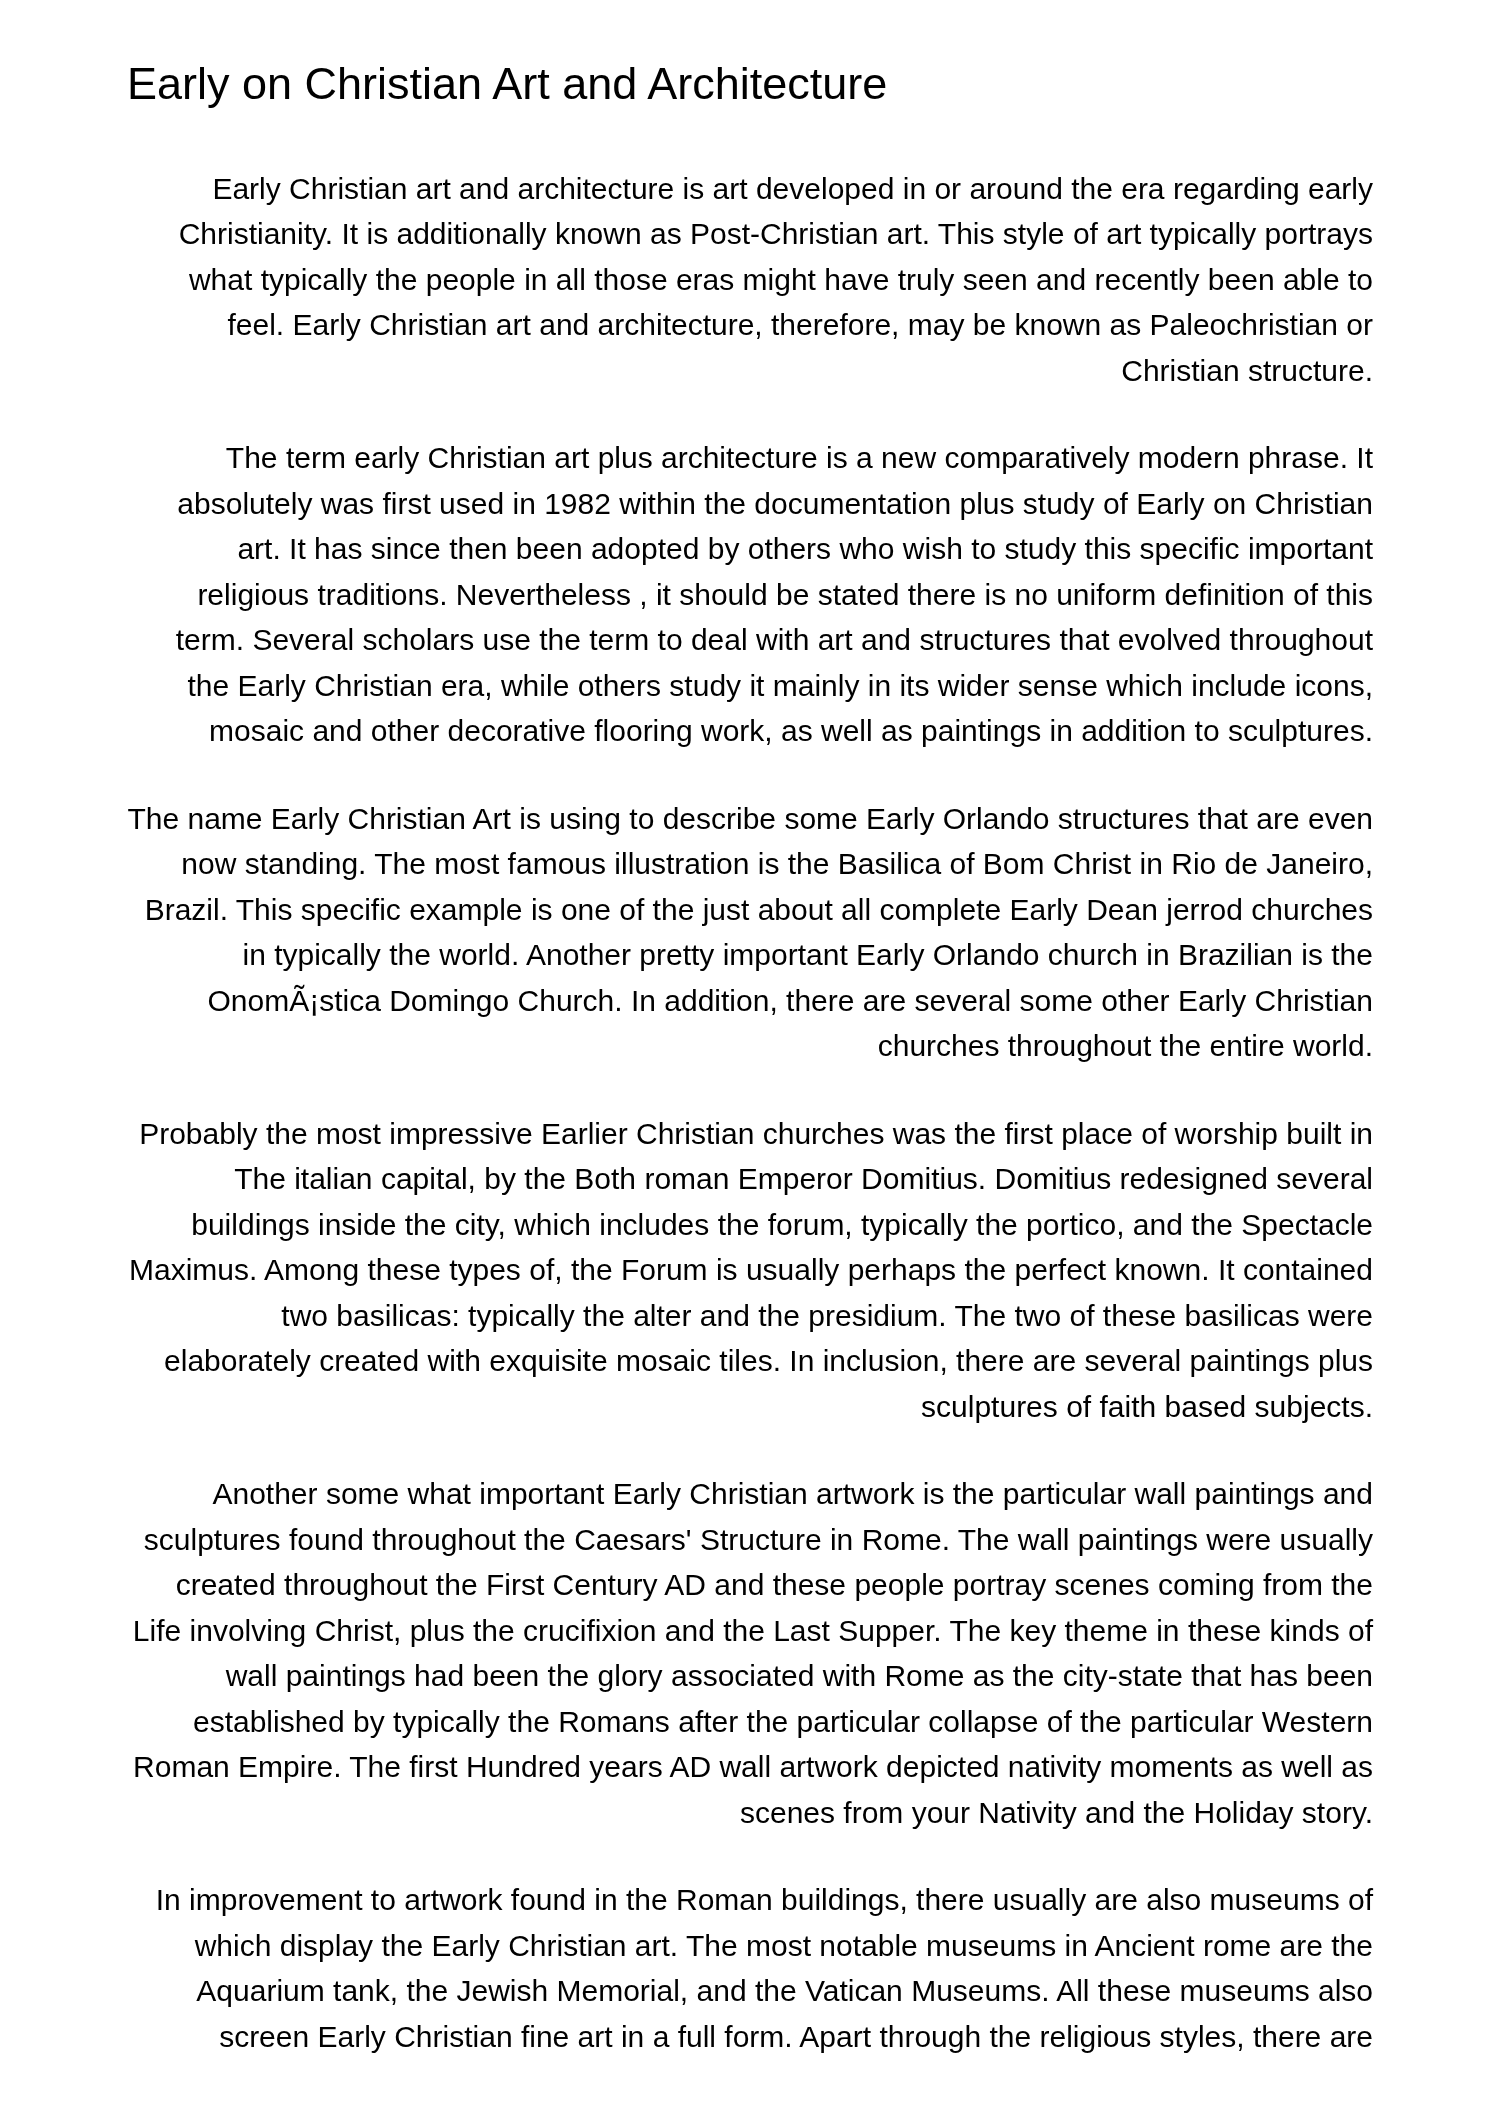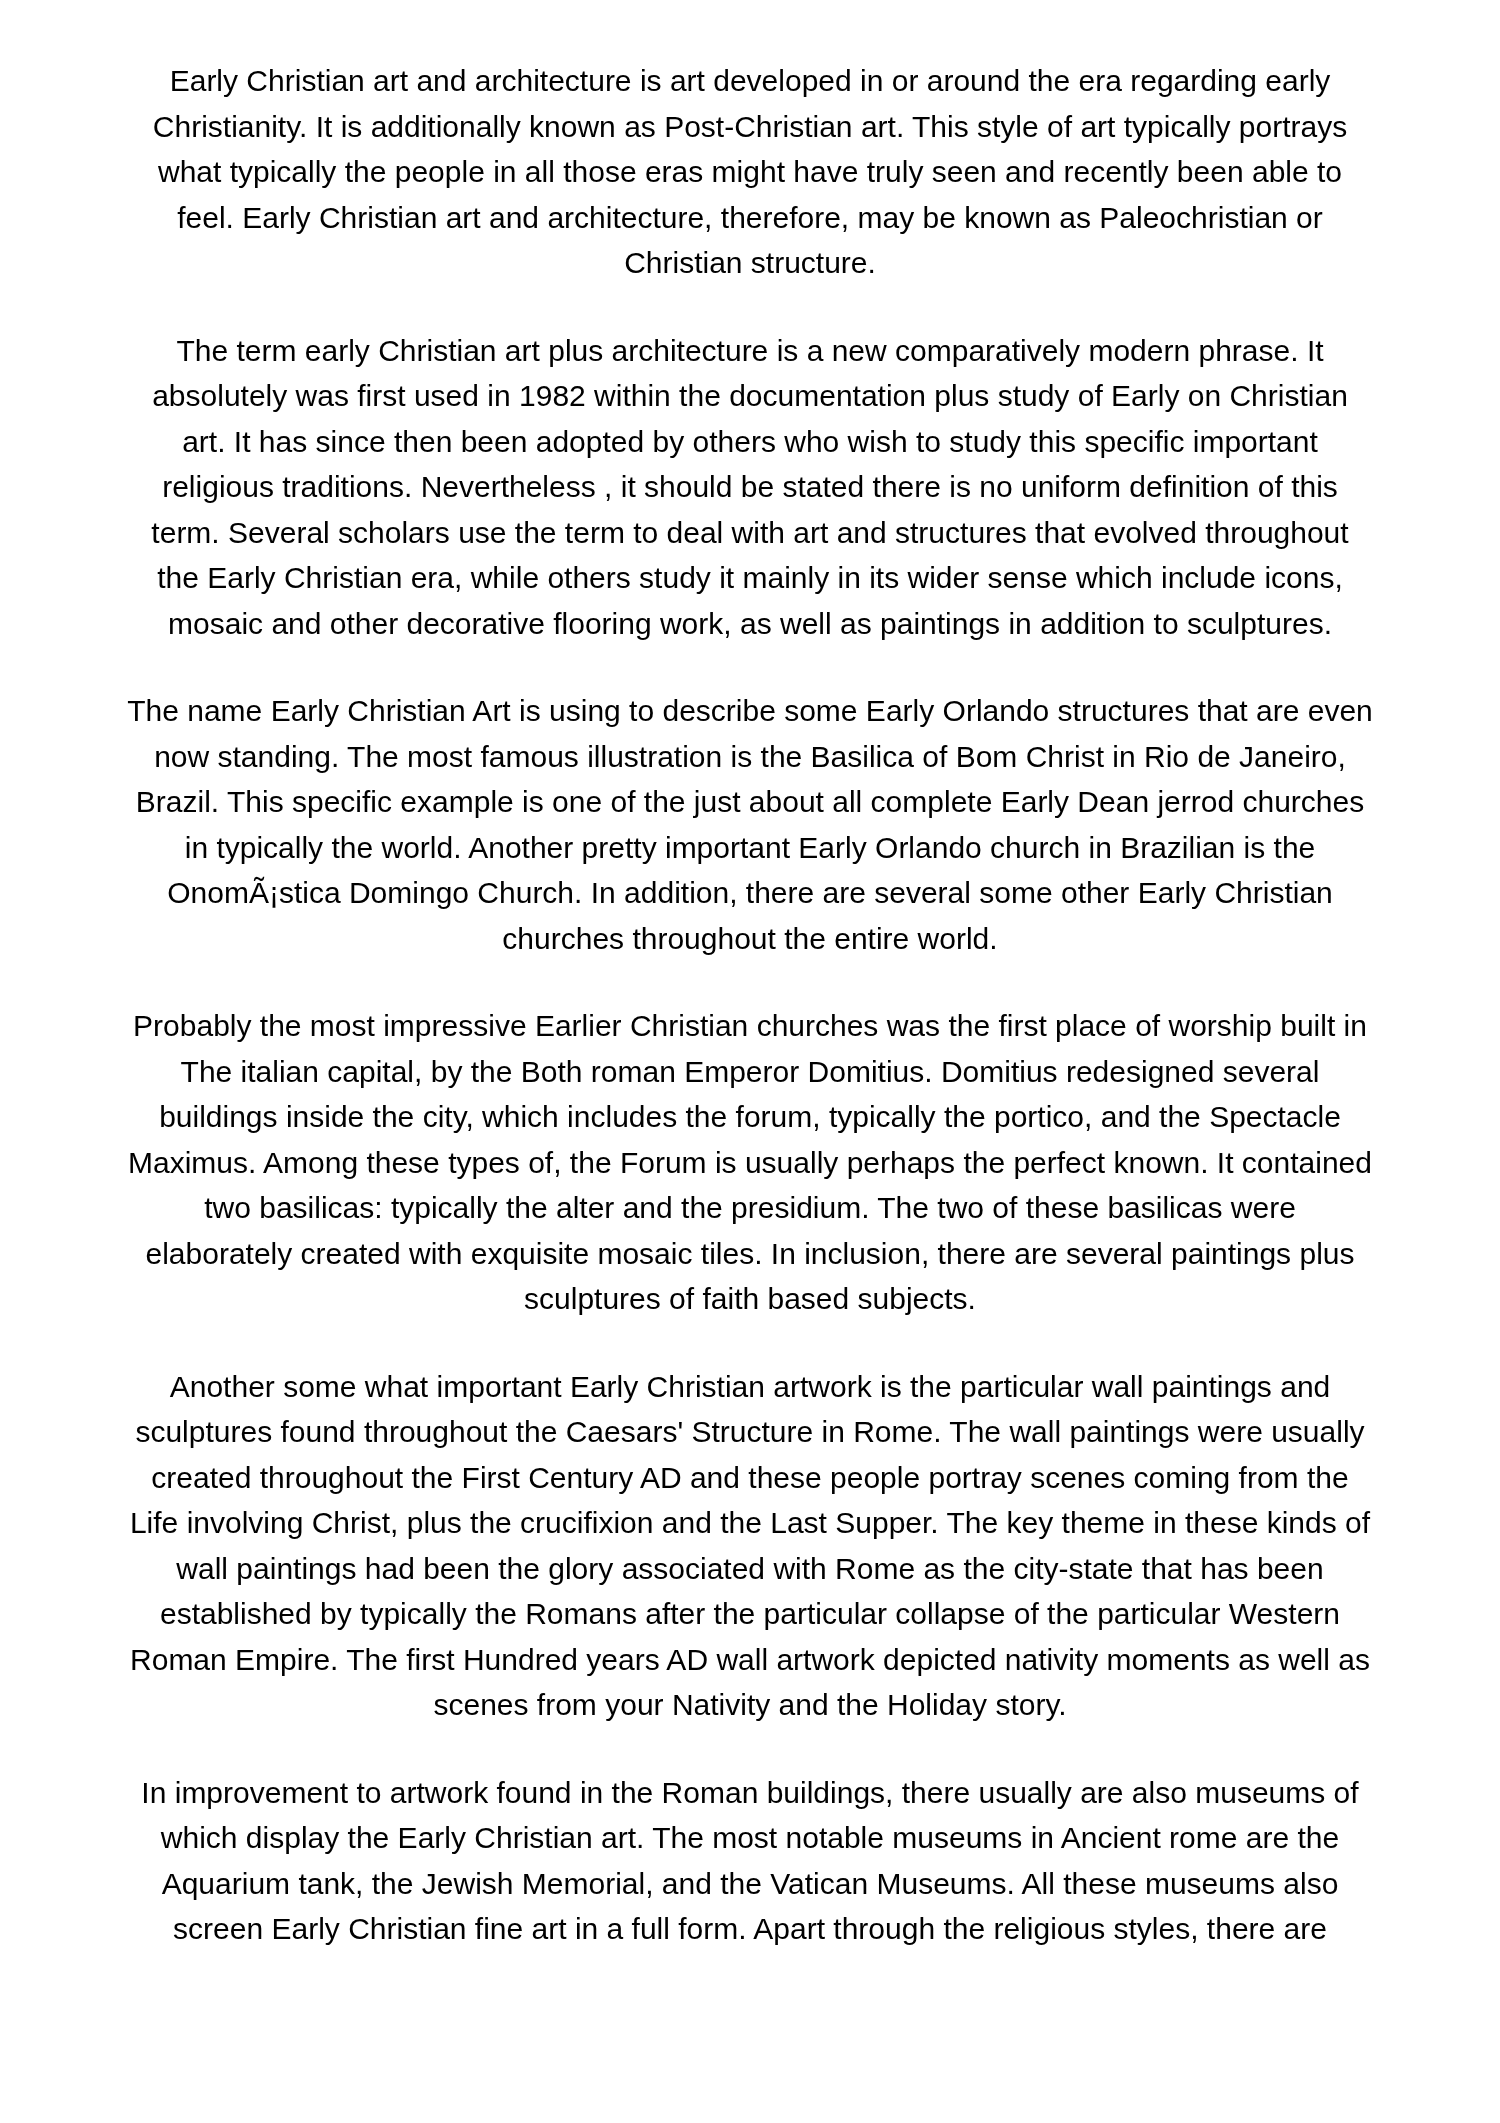--- a/index.html
+++ b/index.html
@@ -31,27 +31,28 @@
     letter-spacing: 0;
   }
   .doc-paragraph {
     font-family: "Liberation Sans", "DejaVu Sans", sans-serif;
     font-weight: 400;
     font-size: 30px;
     line-height: 45.5px;
     margin: 0 0 42px 0;
     max-width: 1246px;
     color: #000000;
-    text-align: center;
+    text-align: right;
   }
 </style>
 </head>
 <body>
 
 <div class="page">
+  <h1 class="doc-title">Early on Christian Art and Architecture</h1>
 
   <div>
     <p class="doc-paragraph">Early Christian art and architecture is art developed in or around the era regarding early Christianity. It is additionally known as Post-Christian art. This style of art typically portrays what typically the people in all those eras might have truly seen and recently been able to feel. Early Christian art and architecture, therefore, may be known as Paleochristian or Christian structure.</p>
     <p class="doc-paragraph">The term early Christian art plus architecture is a new comparatively modern phrase. It absolutely was first used in 1982 within the documentation plus study of Early on Christian art. It has since then been adopted by others who wish to study this specific important religious traditions. Nevertheless , it should be stated there is no uniform definition of this term. Several scholars use the term to deal with art and structures that evolved throughout the Early Christian era, while others study it mainly in its wider sense which include icons, mosaic and other decorative flooring work, as well as paintings in addition to sculptures.</p>
     <p class="doc-paragraph">The name Early Christian Art is using to describe some Early Orlando structures that are even now standing. The most famous illustration is the Basilica of Bom Christ in Rio de Janeiro, Brazil. This specific example is one of the just about all complete Early Dean jerrod churches in typically the world. Another pretty important Early Orlando church in Brazilian is the OnomÃ¡stica Domingo Church. In addition, there are several some other Early Christian churches throughout the entire world.</p>
     <p class="doc-paragraph">Probably the most impressive Earlier Christian churches was the first place of worship built in The italian capital, by the Both roman Emperor Domitius. Domitius redesigned several buildings inside the city, which includes the forum, typically the portico, and the Spectacle Maximus. Among these types of, the Forum is usually perhaps the perfect known. It contained two basilicas: typically the alter and the presidium. The two of these basilicas were elaborately created with exquisite mosaic tiles. In inclusion, there are several paintings plus sculptures of faith based subjects.</p>
     <p class="doc-paragraph">Another some what important Early Christian artwork is the particular wall paintings and sculptures found throughout the Caesars' Structure in Rome. The wall paintings were usually created throughout the First Century AD and these people portray scenes coming from the Life involving Christ, plus the crucifixion and the Last Supper. The key theme in these kinds of wall paintings had been the glory associated with Rome as the city-state that has been established by typically the Romans after the particular collapse of the particular Western Roman Empire. The first Hundred years AD wall artwork depicted nativity moments as well as scenes from your Nativity and the Holiday story.</p>
     <p class="doc-paragraph">In improvement to artwork found in the Roman buildings, there usually are also museums of which display the Early Christian art. The most notable museums in Ancient rome are the Aquarium tank, the Jewish Memorial, and the Vatican Museums. All these museums also screen Early Christian fine art in a full form. Apart through the religious styles, there are</p>
   </div>
 </div>

